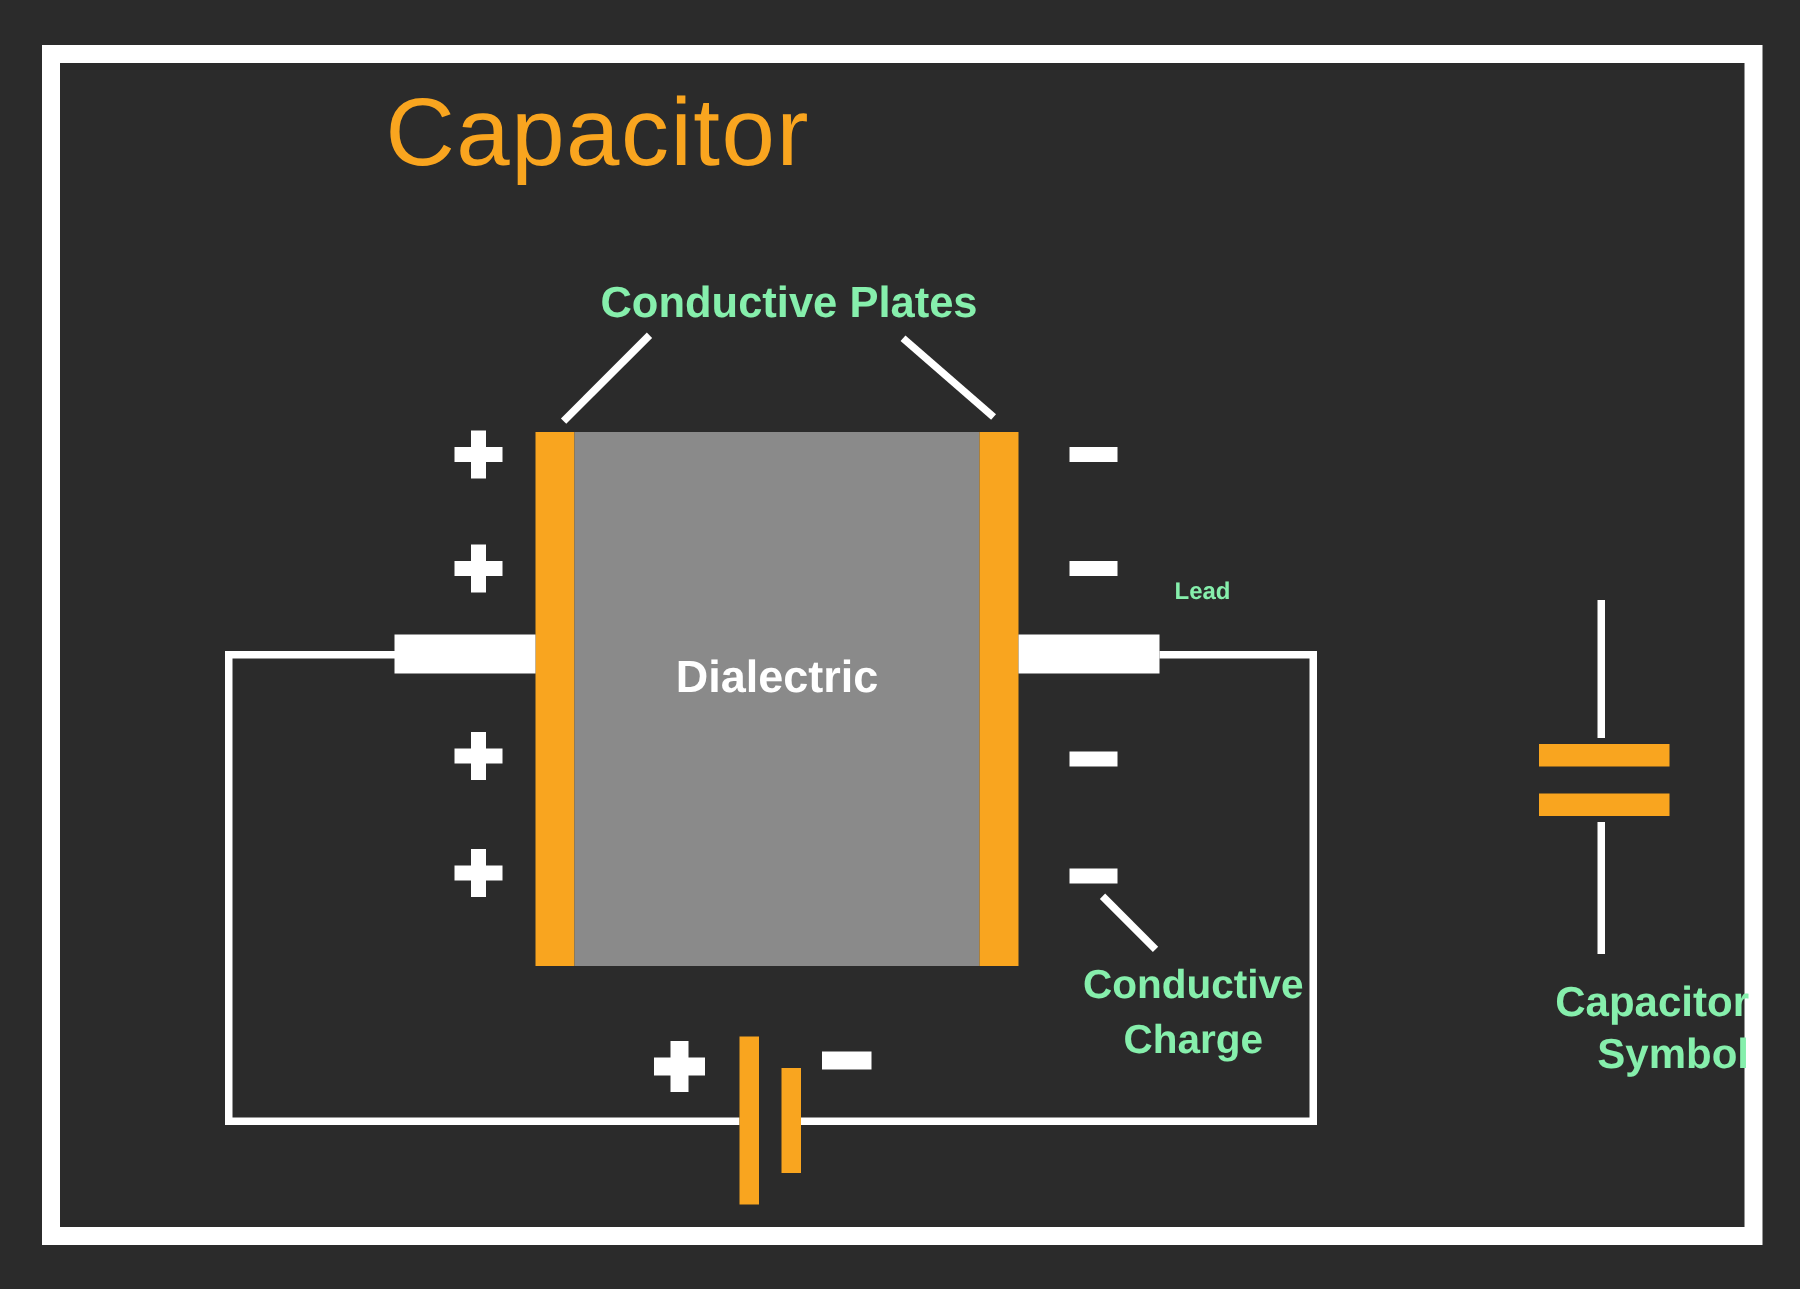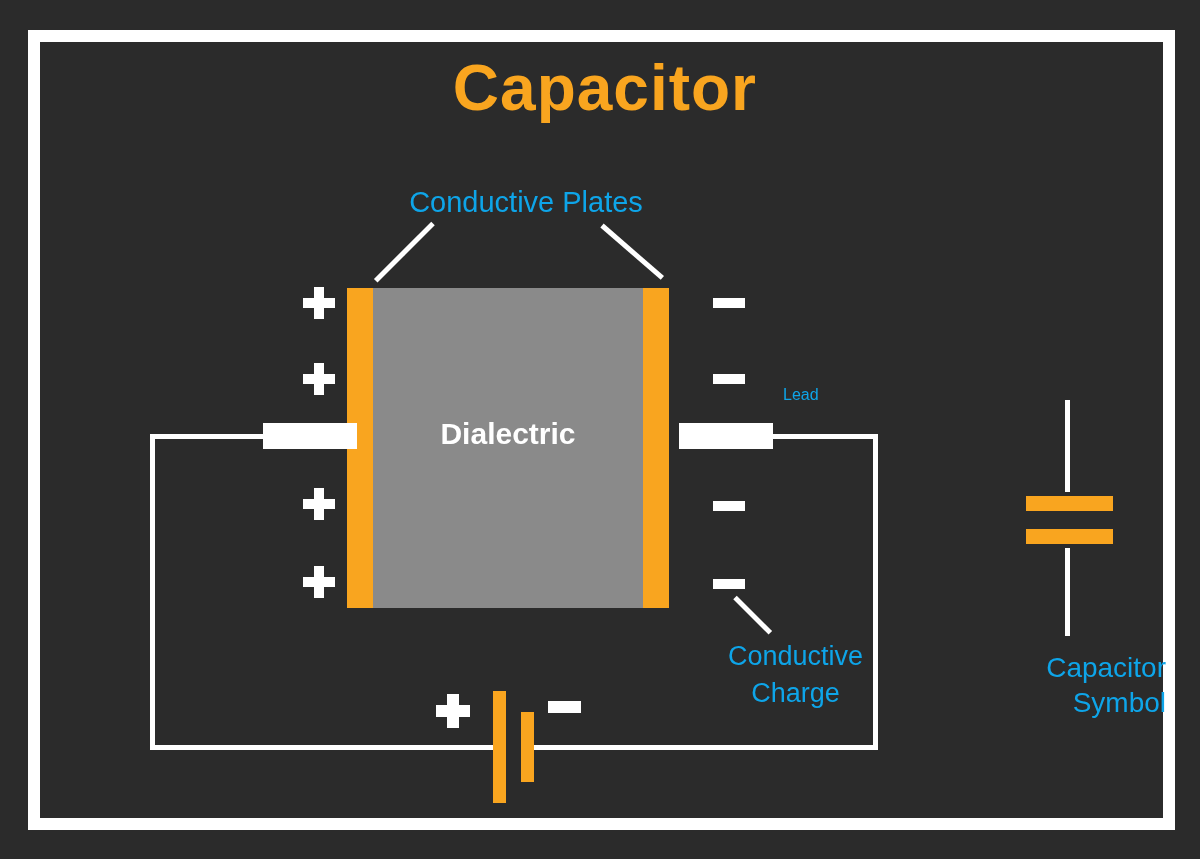--- a/index.html
+++ b/index.html
@@ -15,41 +15,41 @@
 
   
   .frame {
     left:28px; top:30px; width:1147px; height:800px;
     border:12px solid #FFFFFF;
   }
 
   
   .title {
     left:257px; top:52px; width:500px;
-    text-align:right;
-    font-size:64px; font-weight:bold; line-height:1.15;
+    text-align:left;
+    font-size:64px; font-weight:normal; line-height:1.15;
     color:#F9A51F;
     letter-spacing:1px;
   }
 
   
-  .lbl { font-weight:normal; color:#0ea5e9; }
+  .lbl { font-weight:bold; color:#86efac; }
   .lbl-conductive { left:346px; top:186px; width:360px; text-align:center; font-size:29px; }
   .lbl-lead { left:783px; top:386px; font-size:16px; }
   .lbl-charge { left:708px; top:638px; width:175px; text-align:center; font-size:27px; line-height:37px; }
   .lbl-symbol { left:966px; top:650px; width:200px; text-align:right; font-size:28px; line-height:35px; }
 
   
   .leader { height:5px; background:#FFFFFF; transform-origin:0 50%; }
   .leader-cp-left  { left:433px; top:221px; width:81px; transform:rotate(135deg); }
   .leader-cp-right { left:602px; top:223px; width:80px; transform:rotate(41deg); }
   .leader-charge   { left:735px; top:595px; width:50px; transform:rotate(45deg); }
 
   
-  .cap-body { left:347px; top:288px; width:322px; height:320px; display:flex; }
+  .cap-body { left:357px; top:288px; width:322px; height:356px; display:flex; }
   .plate { width:26px; height:100%; background:#F9A51F; }
   .dielectric {
     flex:1; background:#8A8A8A;
     display:flex; align-items:center; justify-content:center;
   }
   .dielectric-text { font-size:30px; font-weight:bold; position:relative; top:-14px; }
 
   
   .plus { width:32px; height:32px; }
   .plus::before { content:""; position:absolute; left:0; top:11px; width:32px; height:10px; background:#FFFFFF; }

